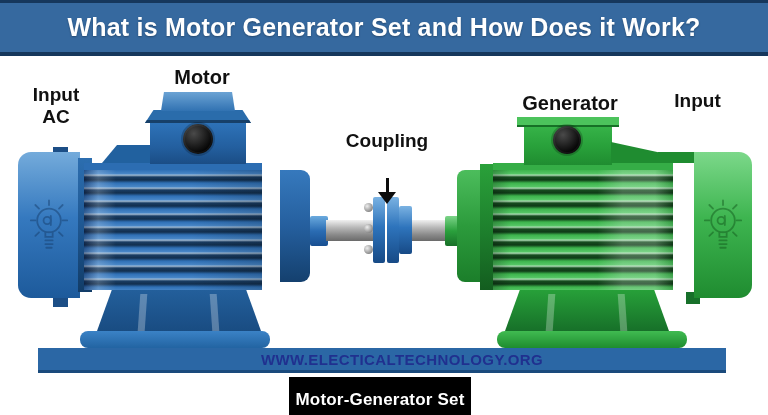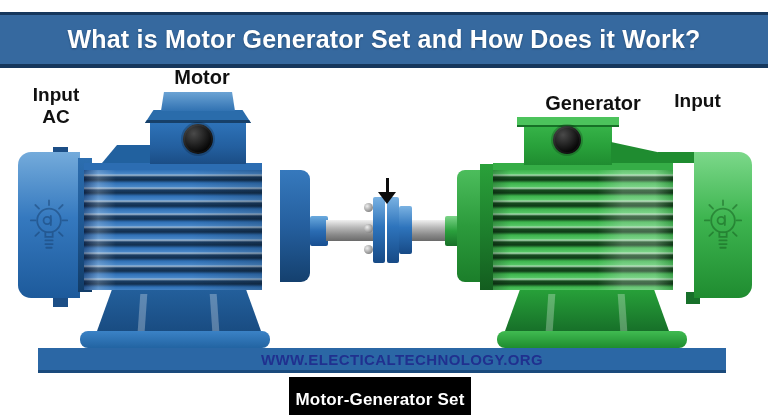--- a/index.html
+++ b/index.html
@@ -6,21 +6,21 @@
   body{
     width:768px;height:415px;overflow:hidden;background:#fff;
     font-family:"Liberation Sans",sans-serif;position:relative;
   }
   
   .banner{
     position:absolute;left:0;top:0;width:768px;height:56px;box-sizing:border-box;
     background:var(--header-bg,#36699f);
     border-top:3px solid var(--header-border,#16375c);
     border-bottom:4px solid var(--header-border,#16375c);
-    display:flex;align-items:center;justify-content:center;margin-top:12px;
+    display:flex;align-items:center;justify-content:center;
   }
   .banner h1{
     margin:0;font-size:25px;font-weight:bold;color:var(--header-text,#fff);
     letter-spacing:.2px;text-shadow:0 1px 2px rgba(0,0,0,.3);
   }
   
   .diagram{position:absolute;left:0;top:56px;width:768px;height:359px;}
   .diagram *{position:absolute;box-sizing:border-box;}
   
   .lbl{
@@ -220,24 +220,25 @@
       </g>
     </svg>
   </div>
 
   <div class="lbl" style="left:152px;top:10px;width:100px;font-size:20px;">Motor</div>
   <div class="lbl" style="left:16px;top:28px;width:80px;">
     <span>Input</span>
     <span>AC</span>
   </div>
   <div class="lbl" style="left:330px;top:74px;width:114px;">
+    <span>Coupling</span>
   </div>
   <div class="arrow-line"></div>
   <div class="arrow-head"></div>
-  <div class="lbl" style="left:515px;top:36px;width:110px;font-size:20px;margin-left:23px;">Generator</div>
+  <div class="lbl" style="left:515px;top:36px;width:110px;font-size:20px;">Generator</div>
   <div class="lbl" style="left:650px;top:34px;width:95px;">
     <span>Input</span>
   </div>
 
   <div class="caption">
     <span>Motor-Generator Set</span>
   </div>
 
 </div>
 

